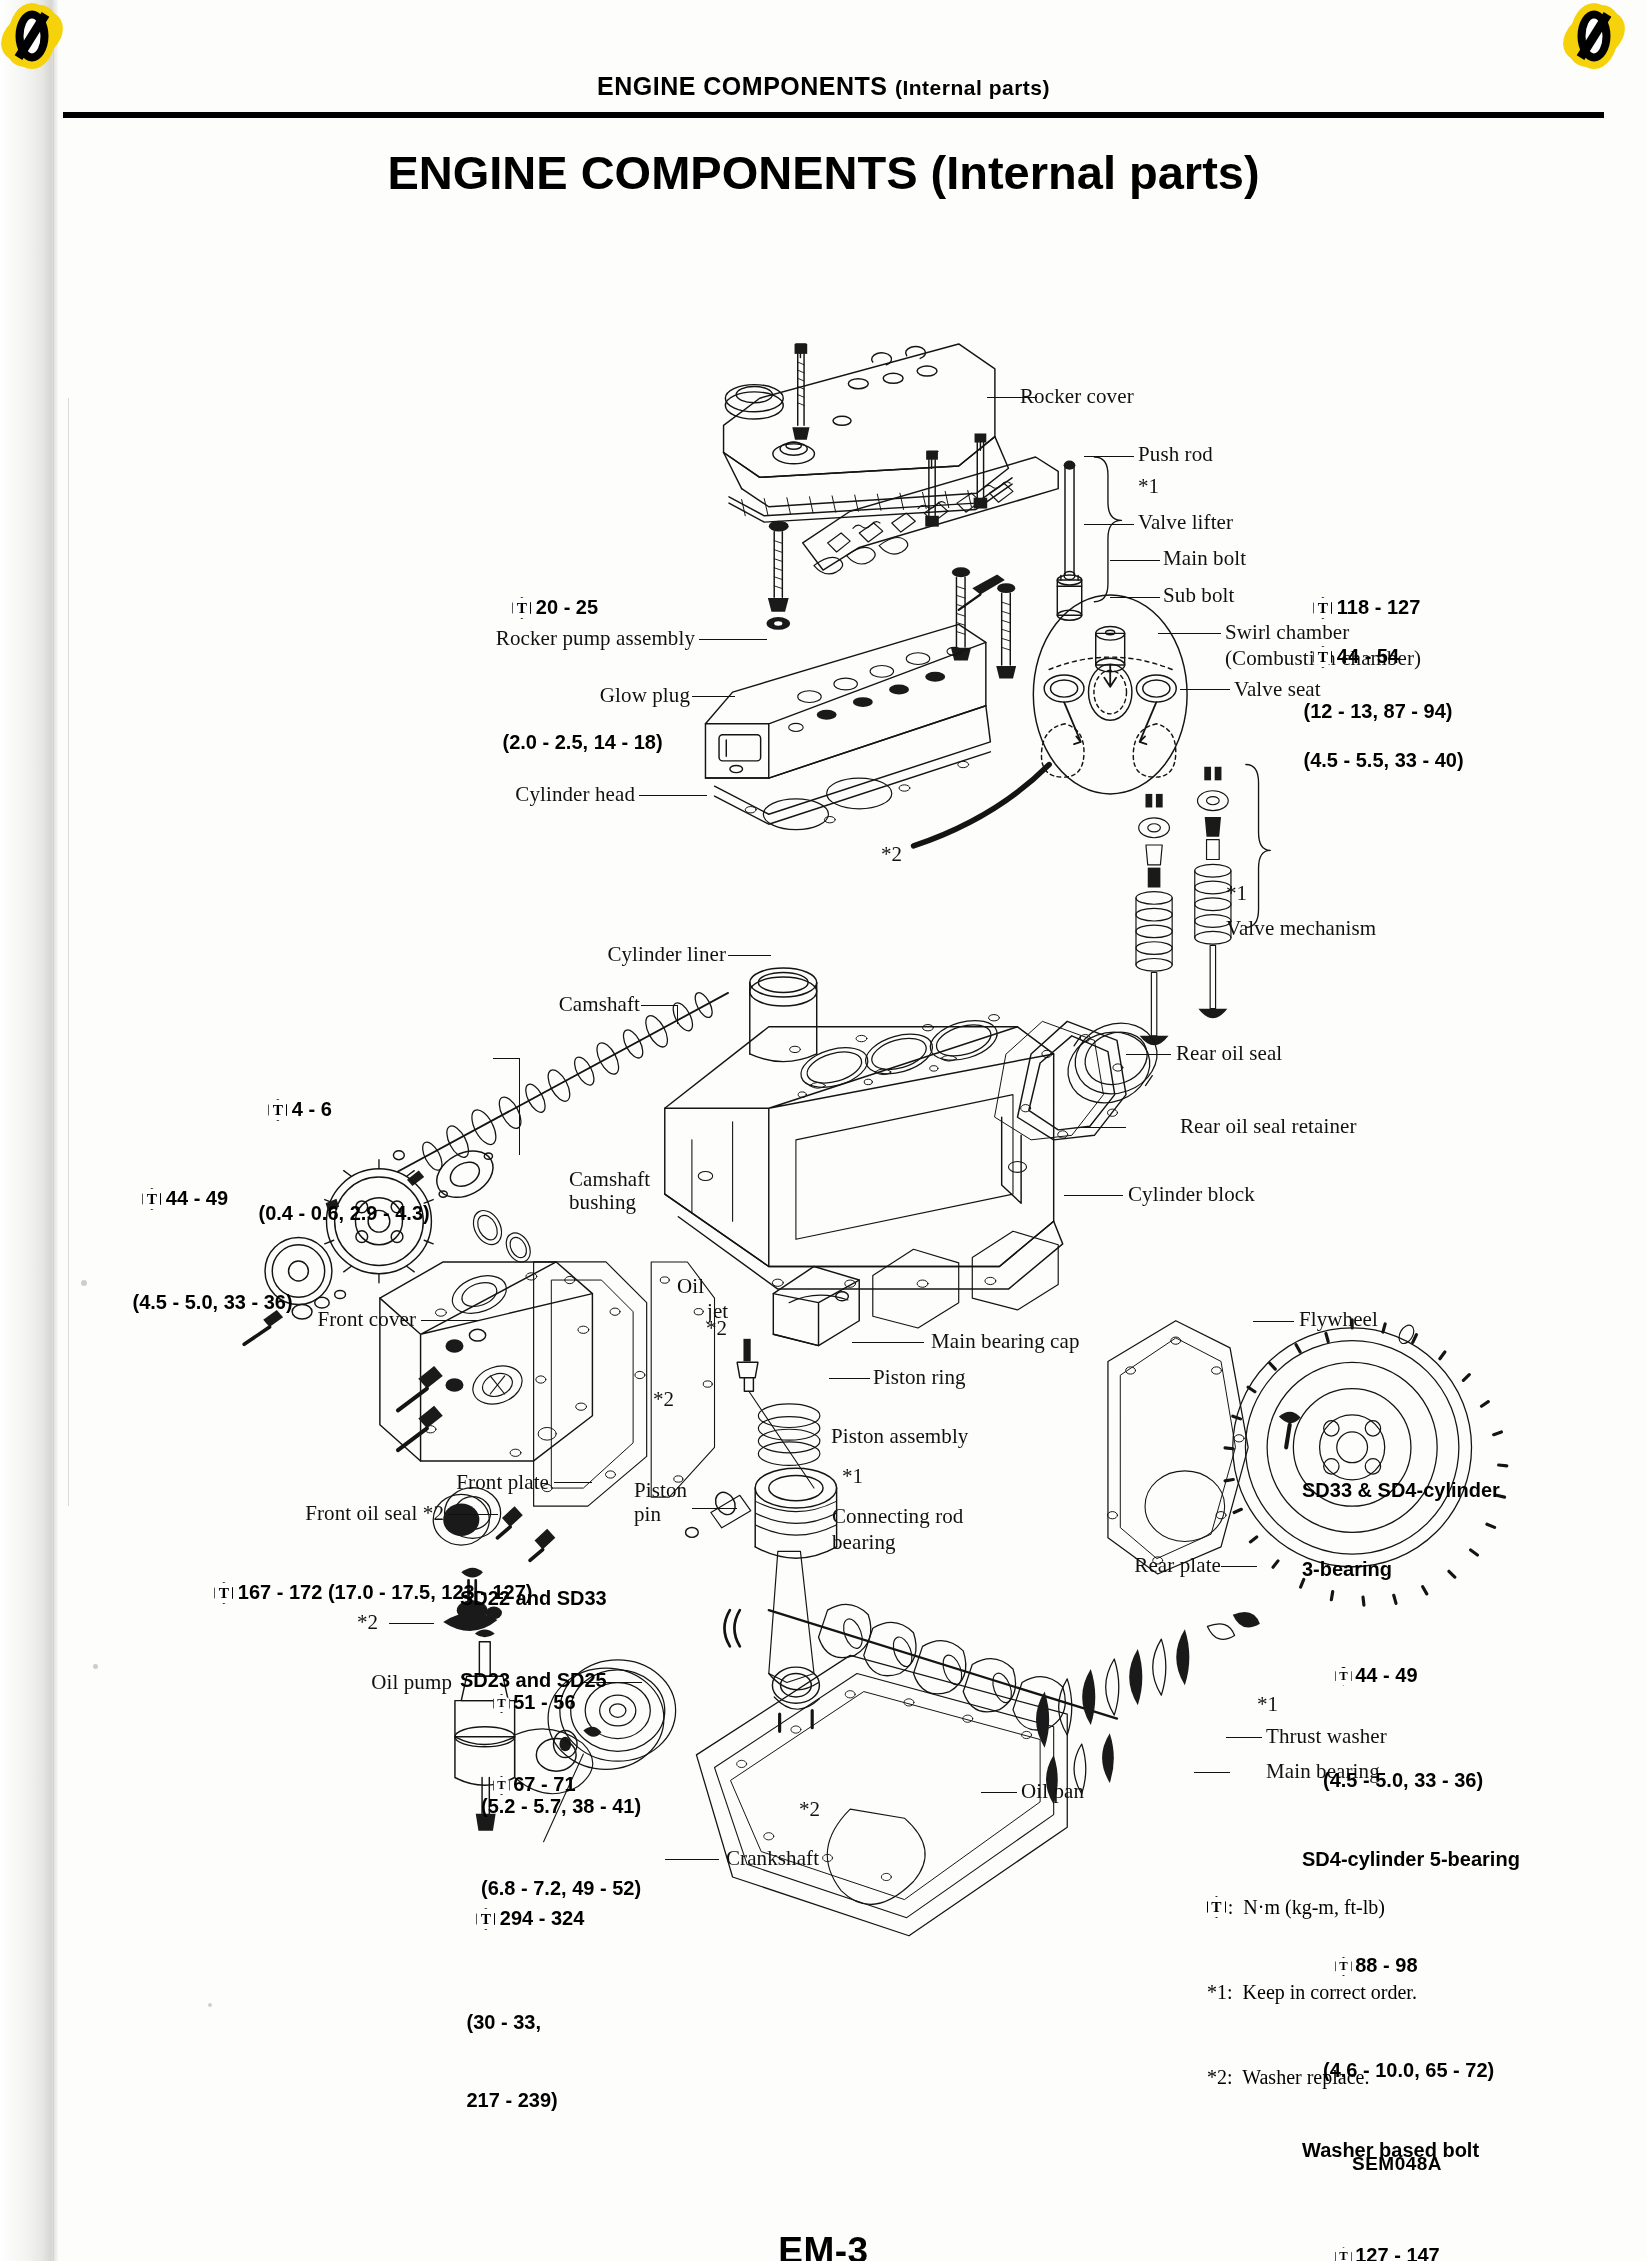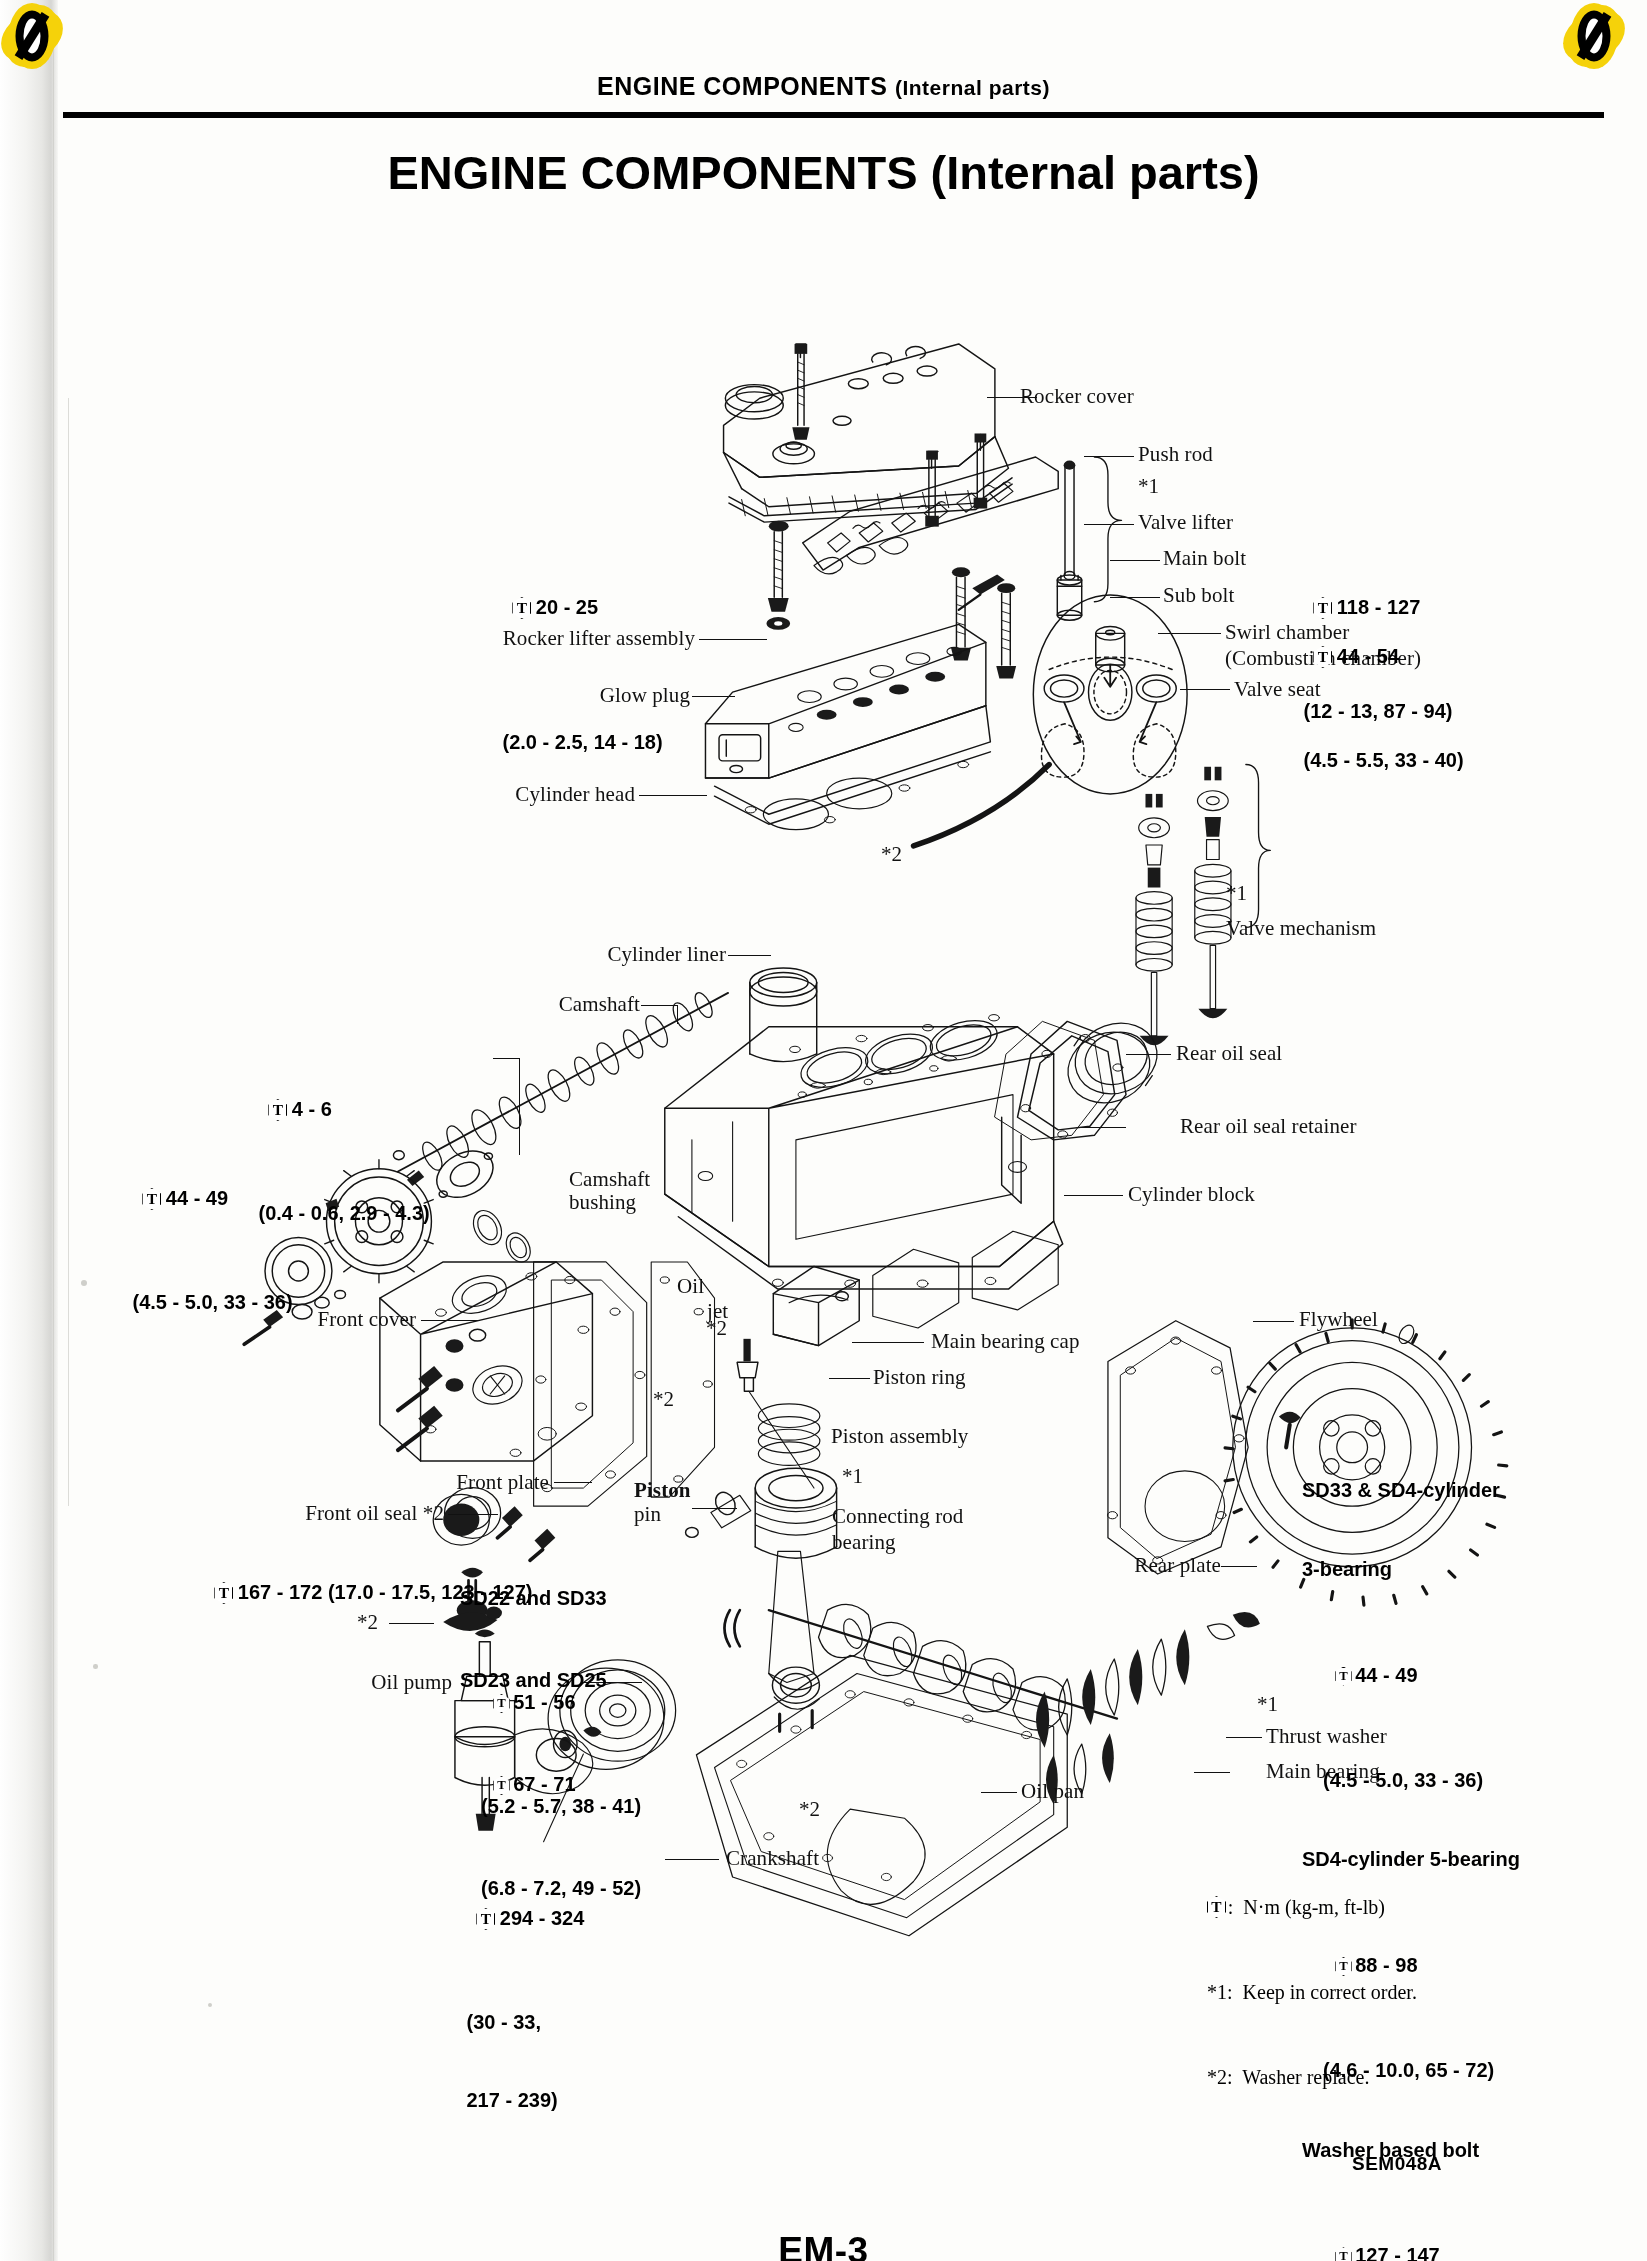--- a/index.html
+++ b/index.html
@@ -812,21 +812,21 @@
   <div class="lbl" style="left:1020px;top:384px;">Rocker cover</div>
   <div class="lbl" style="left:1138px;top:442px;">Push rod</div>
   <div class="lbl" style="left:1138px;top:474px;">*1</div>
   <div class="lbl" style="left:1138px;top:510px;">Valve lifter</div>
   <div class="lbl" style="left:1163px;top:546px;">Main bolt</div>
   <div class="lbl" style="left:1163px;top:583px;">Sub bolt</div>
   <div class="lbl" style="left:1225px;top:620px;">Swirl chamber</div>
   <div class="lbl" style="left:1225px;top:646px;">(Combustion chamber)</div>
   <div class="lbl" style="left:1234px;top:677px;">Valve seat</div>
 
-  <div class="lbl r" style="left:469px;top:626px;width:226px;">Rocker lifter assembly</div>
+  <div class="lbl r" style="left:469px;top:626px;width:226px;">Rocker pump assembly</div>
   <div class="lbl r" style="left:511px;top:683px;width:179px;">Glow plug</div>
   <div class="lbl r" style="left:493px;top:782px;width:142px;">Cylinder head</div>
   <div class="lbl" style="left:881px;top:842px;">*2</div>
 
   <div class="lbl" style="left:1226px;top:896px;margin-top:20px;">Valve mechanism</div>
   <div class="lbl" style="left:1226px;top:881px;">*1</div>
 
   <div class="lbl r" style="left:516px;top:942px;width:210px;">Cylinder liner</div>
   <div class="lbl r" style="left:516px;top:992px;width:124px;">Camshaft</div>
   <div class="lbl" style="left:569px;top:1167px;">Camshaft</div>
@@ -844,21 +844,21 @@
   <div class="lbl" style="left:707px;top:1299px;">jet</div>
   <div class="lbl" style="left:653px;top:1387px;">*2</div>
   <div class="lbl" style="left:706px;top:1316px;">*2</div>
 
   <div class="lbl" style="left:931px;top:1329px;">Main bearing cap</div>
   <div class="lbl" style="left:873px;top:1365px;">Piston ring</div>
   <div class="lbl" style="left:831px;top:1424px;">Piston assembly</div>
   <div class="lbl" style="left:842px;top:1464px;">*1</div>
   <div class="lbl" style="left:832px;top:1504px;">Connecting rod</div>
   <div class="lbl" style="left:832px;top:1530px;">bearing</div>
-  <div class="lbl" style="left:634px;top:1478px;font-weight:bold;">Piston</div>
+  <div class="lbl" style="left:634px;top:1478px;">Piston</div>
   <div class="lbl" style="left:634px;top:1502px;">pin</div>
 
   <div class="lbl" style="left:1299px;top:1307px;">Flywheel</div>
   <div class="lbl r" style="left:1081px;top:1553px;width:140px;">Rear plate</div>
 
   <div class="lbl" style="left:1257px;top:1692px;">*1</div>
   <div class="lbl" style="left:1266px;top:1724px;">Thrust washer</div>
   <div class="lbl" style="left:1266px;top:1759px;">Main bearing</div>
   <div class="lbl" style="left:1021px;top:1779px;">Oil pan</div>
   <div class="lbl" style="left:726px;top:1846px;">Crankshaft</div>

